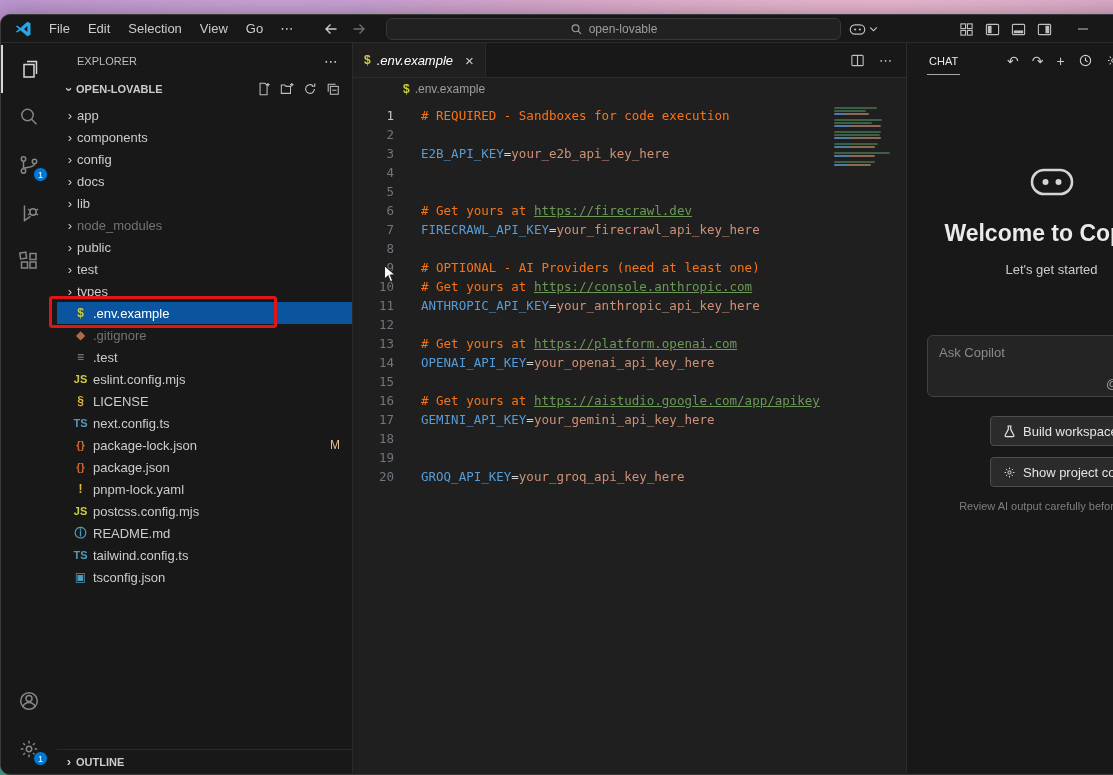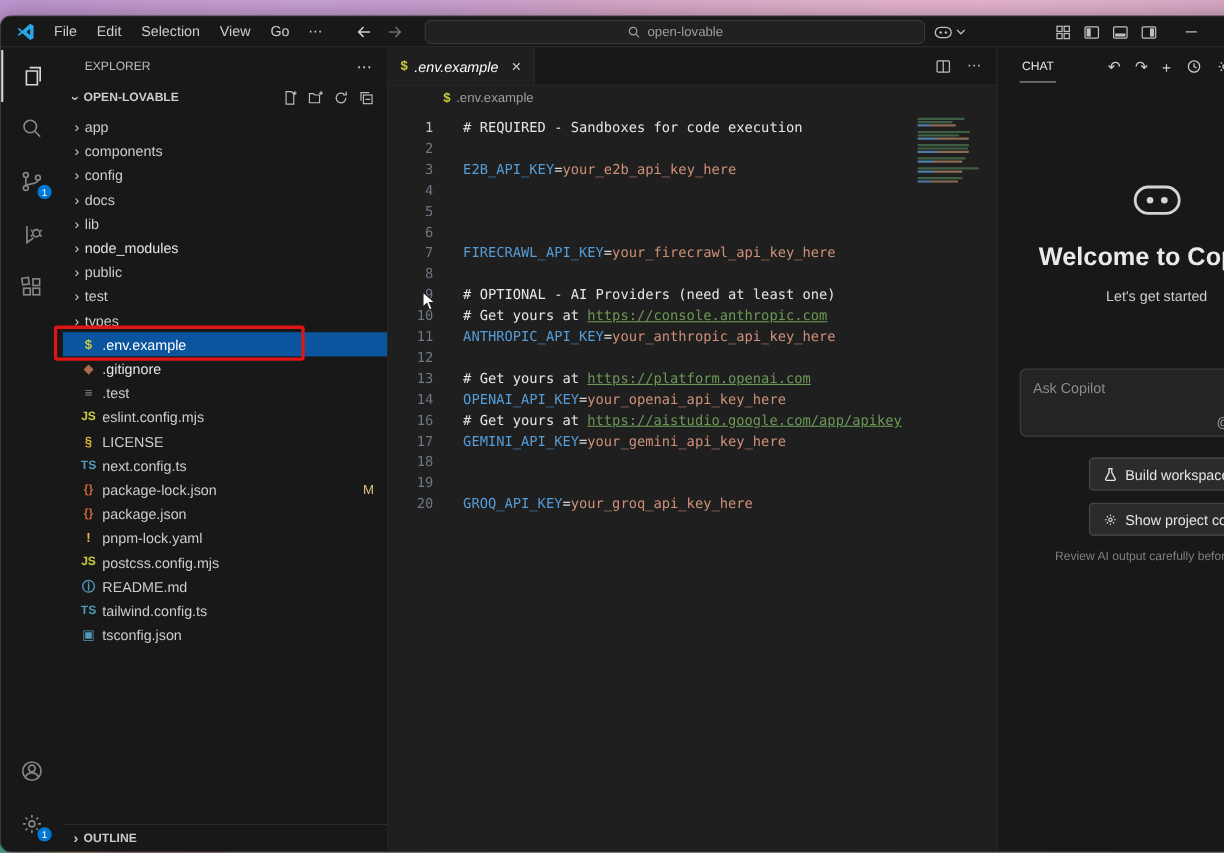--- a/index.html
+++ b/index.html
@@ -50,21 +50,21 @@
   #sidebar { width: 296px; background: #181818; border-right: 1px solid #2b2b2b; display: flex; flex-direction: column; flex: none; }
   .sb-title { height: 35px; display: flex; align-items: center; padding: 0 14px 0 20px; font-size: 11px; color: #bdbdbd; }
   .sb-title .more { margin-left: auto; font-size: 14px; color: #cccccc; }
   .proj { height: 22px; display: flex; align-items: center; font-weight: 700; font-size: 11px; color: #cccccc; padding-left: 5px; }
   .proj-actions { margin-left: auto; display: flex; gap: 9px; padding-right: 12px; color: #bdbdbd; }
   #tree { flex: 1; padding-top: 4px; overflow: hidden; }
   .row { height: 22px; display: flex; align-items: center; color: #cccccc; cursor: pointer; white-space: nowrap; }
   .row.folder { padding-left: 6px; }
   .row.file { padding-left: 15px; }
   .row.selected { background: #0a559e; color: #ffffff; }
-  .row.dim .lbl { color: #e5e5e5; }
+  .row.dim .lbl { color: #737373; }
   .chev { width: 14px; text-align: center; font-size: 13px; color: #cccccc; flex: none; }
   .chev.down { display: inline-block; transform: rotate(90deg); width: 14px; }
   .ficon { width: 17px; text-align: center; font-weight: 700; font-size: 11px; margin-right: 4px; flex: none; }
   .ficon.big { font-size: 12px; }
   .git { margin-left: auto; padding-right: 12px; color: #e2c08d; font-size: 12px; }
   .outline-row { height: 24px; border-top: 1px solid #2b2b2b; display: flex; align-items: center; font-weight: 700; font-size: 11px; padding-left: 5px; color: #cccccc; }
   
   #editor { width: 553px; display: flex; flex-direction: column; background: #1f1f1f; flex: none; }
   .tabbar { height: 35px; background: #181818; display: flex; border-bottom: 1px solid #2b2b2b; align-items: stretch; }
   .tab { display: flex; align-items: center; gap: 6px; padding: 0 11px; background: #1f1f1f;
@@ -73,21 +73,21 @@
   .tab .tclose { margin-left: 6px; color: #cccccc; font-size: 15px; }
   .ficon-env { color: #cbcb41; font-weight: 700; font-size: 12px; }
   .tab-actions { margin-left: auto; display: flex; align-items: center; gap: 14px; padding-right: 14px; color: #bdbdbd; }
   .breadcrumb { height: 22px; display: flex; align-items: center; gap: 5px; padding-left: 50px; font-size: 12px; color: #9d9d9d; }
   #code { flex: 1; position: relative; font-family: "DejaVu Sans Mono", "Liberation Mono", monospace; font-size: 12.5px; }
   #lines { padding-top: 6px; }
   .cline { display: flex; height: 19px; line-height: 19px; }
   .ln { width: 41px; text-align: right; color: #6e7681; flex: none; }
   .ln.active { color: #c6c6c6; }
   .ctext { padding-left: 27px; white-space: pre; }
-  .tok-comment { color: #e5e5e5; margin-top: 48px; }
+  .tok-comment { color: #f97316; margin-top: 48px; }
   .tok-link { color: #6a9955; text-decoration: underline; }
   .tok-key { color: #569cd6; }
   .tok-op { color: #d4d4d4; }
   .tok-value { color: #ce9178; }
   #minimap { position: absolute; top: 7px; right: 14px; width: 58px; }
   .mm { height: 2px; margin-bottom: 1px; border-radius: 1px; }
   
   #chat { flex: 1; background: #181818; border-left: 1px solid #2b2b2b; display: flex; flex-direction: column; min-width: 0; }
   .chat-header { height: 35px; display: flex; align-items: center; padding-left: 20px; position: relative; flex: none; }
   .chat-tab { font-size: 11px; color: #e7e7e7; border-bottom: 1px solid #a8a8a8; padding: 9px 2px 7px; cursor: pointer; }
@@ -429,20 +429,21 @@
             </div>
             <div class="cline">
               <span class="ln">4</span>
               <span class="ctext"></span>
             </div>
             <div class="cline">
               <span class="ln">5</span>
             </div>
             <div class="cline">
               <span class="ln">6</span>
+              <span class="ctext"><span class="tok-comment"># Get yours at </span><span class="tok-link">https://firecrawl.dev</span></span>
             </div>
             <div class="cline">
               <span class="ln">7</span>
               <span class="ctext"><span class="tok-key">FIRECRAWL_API_KEY</span><span class="tok-op">=</span><span class="tok-value">your_firecrawl_api_key_here</span></span>
             </div>
             <div class="cline">
               <span class="ln">8</span>
               <span class="ctext"></span>
             </div>
             <div class="cline">
@@ -461,20 +462,24 @@
               <span class="ln">12</span>
               <span class="ctext"></span>
             </div>
             <div class="cline">
               <span class="ln">13</span>
               <span class="ctext"><span class="tok-comment"># Get yours at </span><span class="tok-link">https://platform.openai.com</span></span>
             </div>
             <div class="cline">
               <span class="ln">14</span>
               <span class="ctext"><span class="tok-key">OPENAI_API_KEY</span><span class="tok-op">=</span><span class="tok-value">your_openai_api_key_here</span></span>
+            </div>
+            <div class="cline">
+              <span class="ln">15</span>
+              <span class="ctext"></span>
             </div>
             <div class="cline">
               <span class="ln">16</span>
               <span class="ctext"><span class="tok-comment"># Get yours at </span><span class="tok-link">https://aistudio.google.com/app/apikey</span></span>
             </div>
             <div class="cline">
               <span class="ln">17</span>
               <span class="ctext"><span class="tok-key">GEMINI_API_KEY</span><span class="tok-op">=</span><span class="tok-value">your_gemini_api_key_here</span></span>
             </div>
             <div class="cline">

